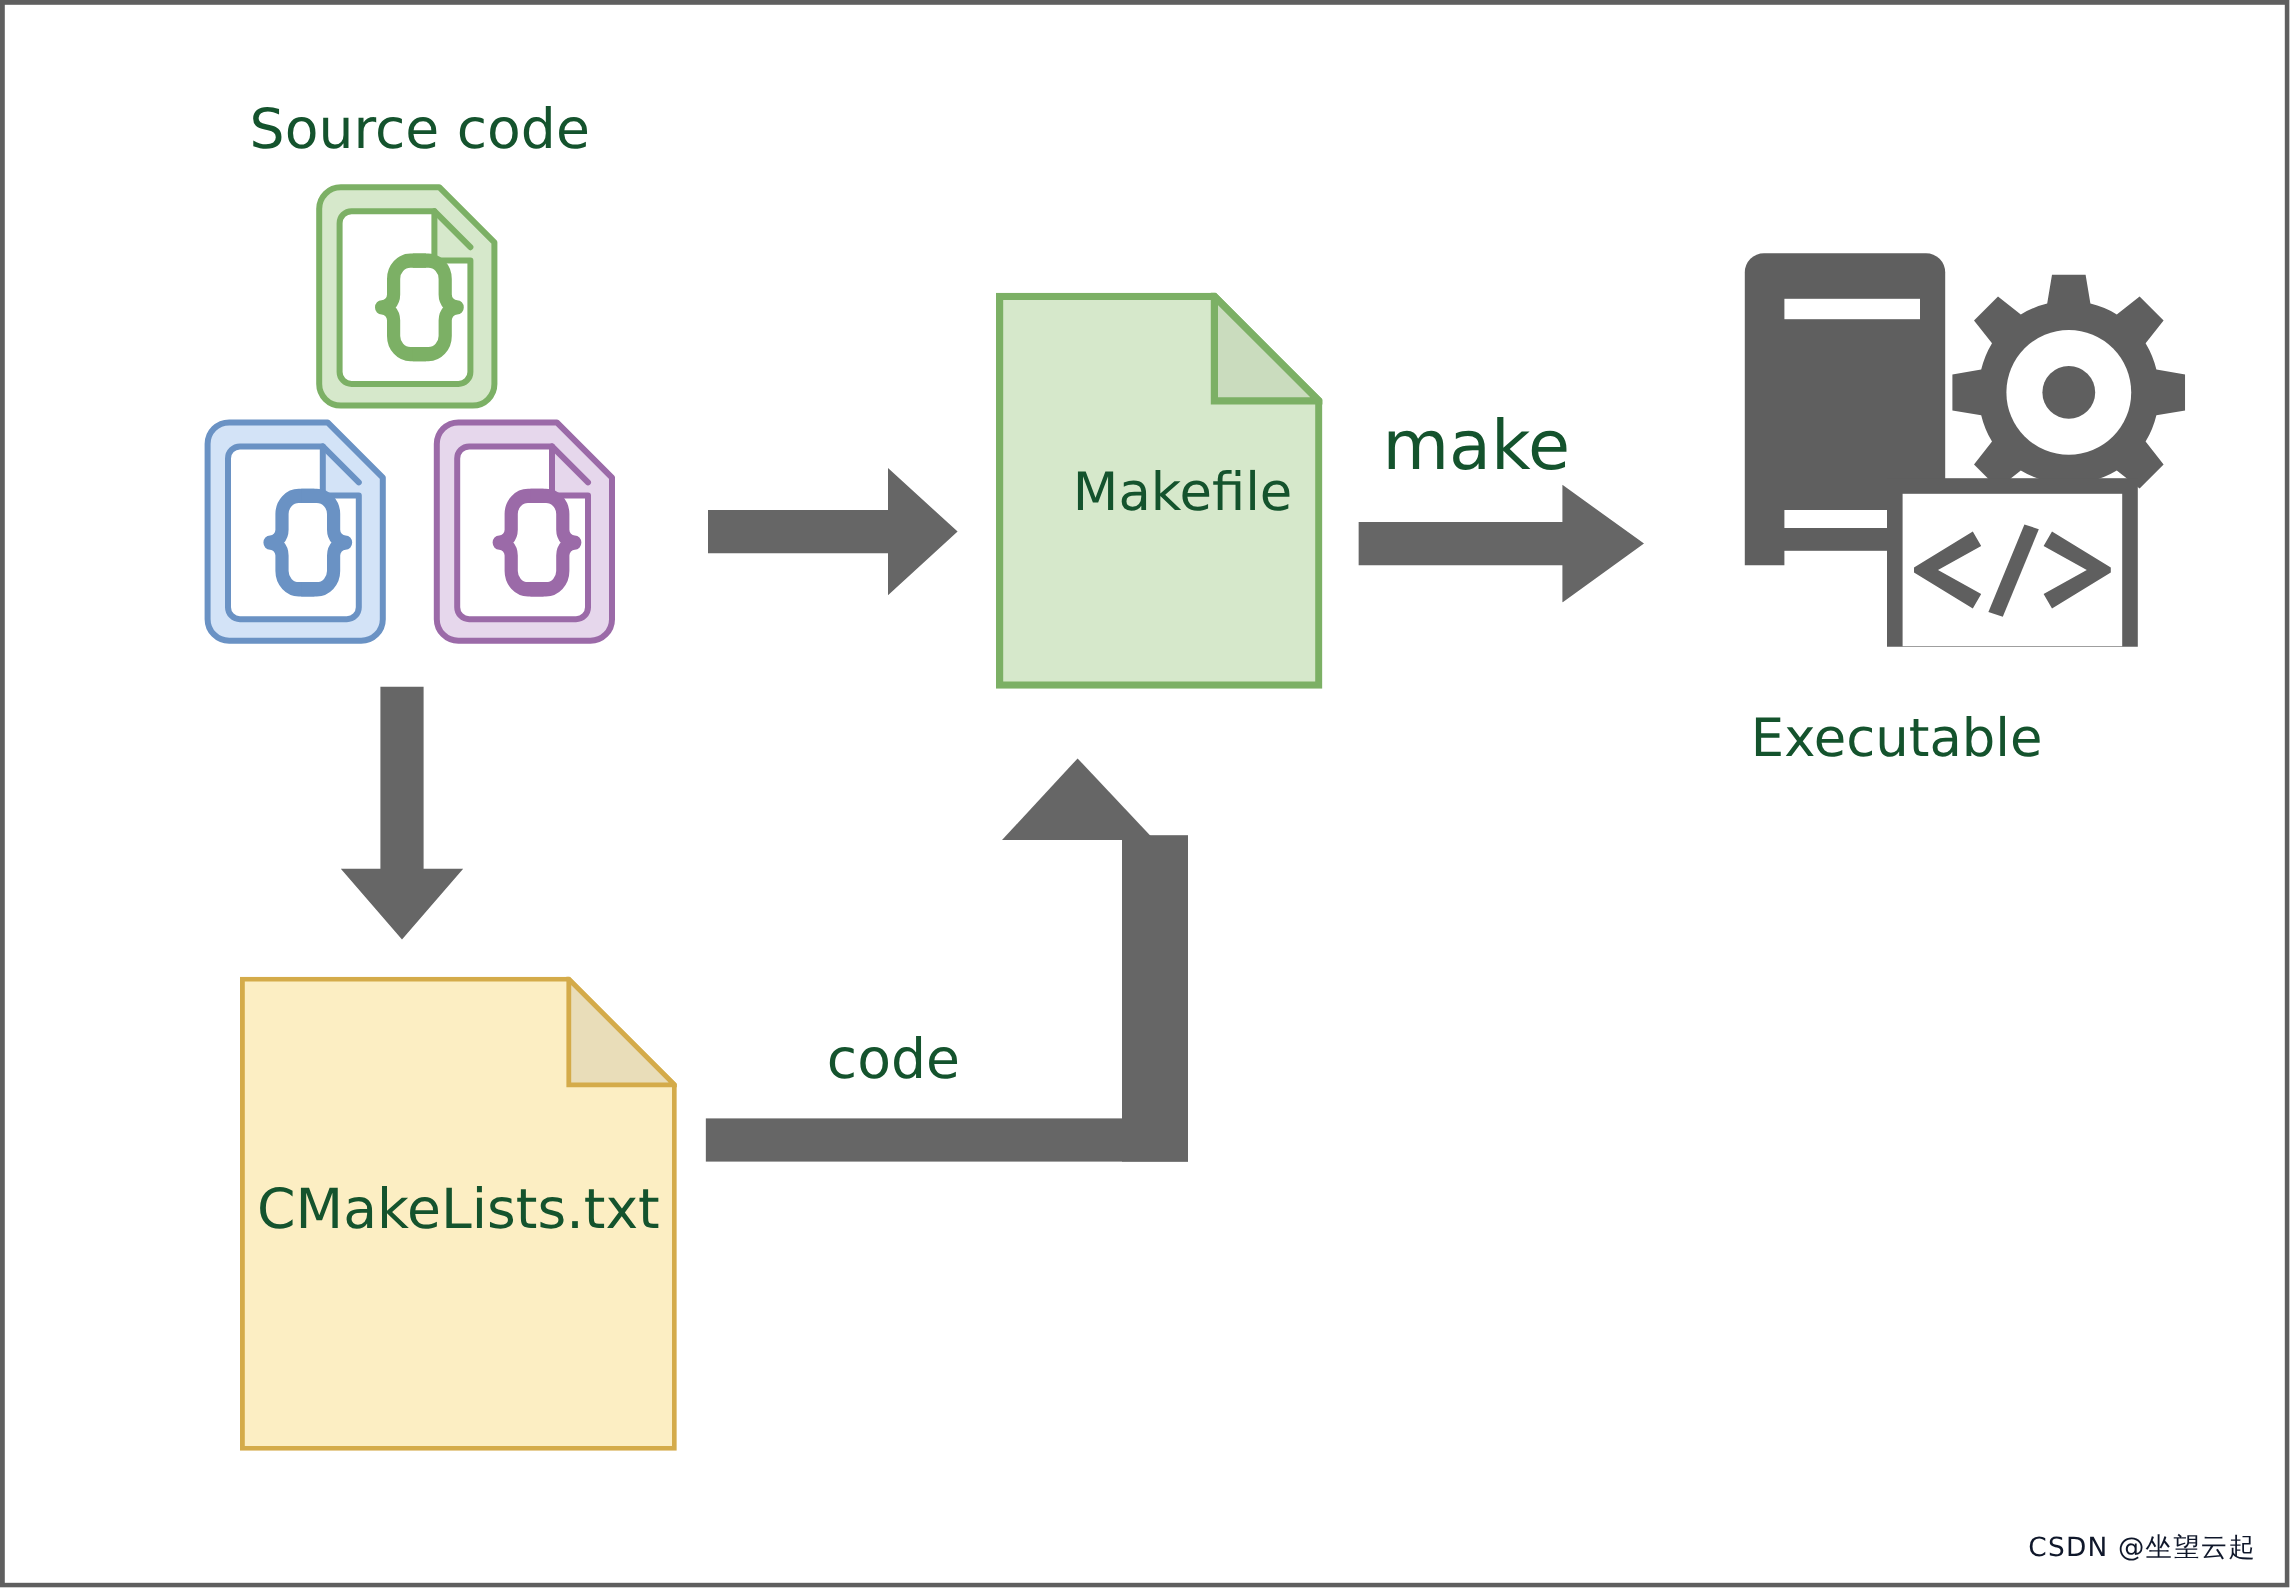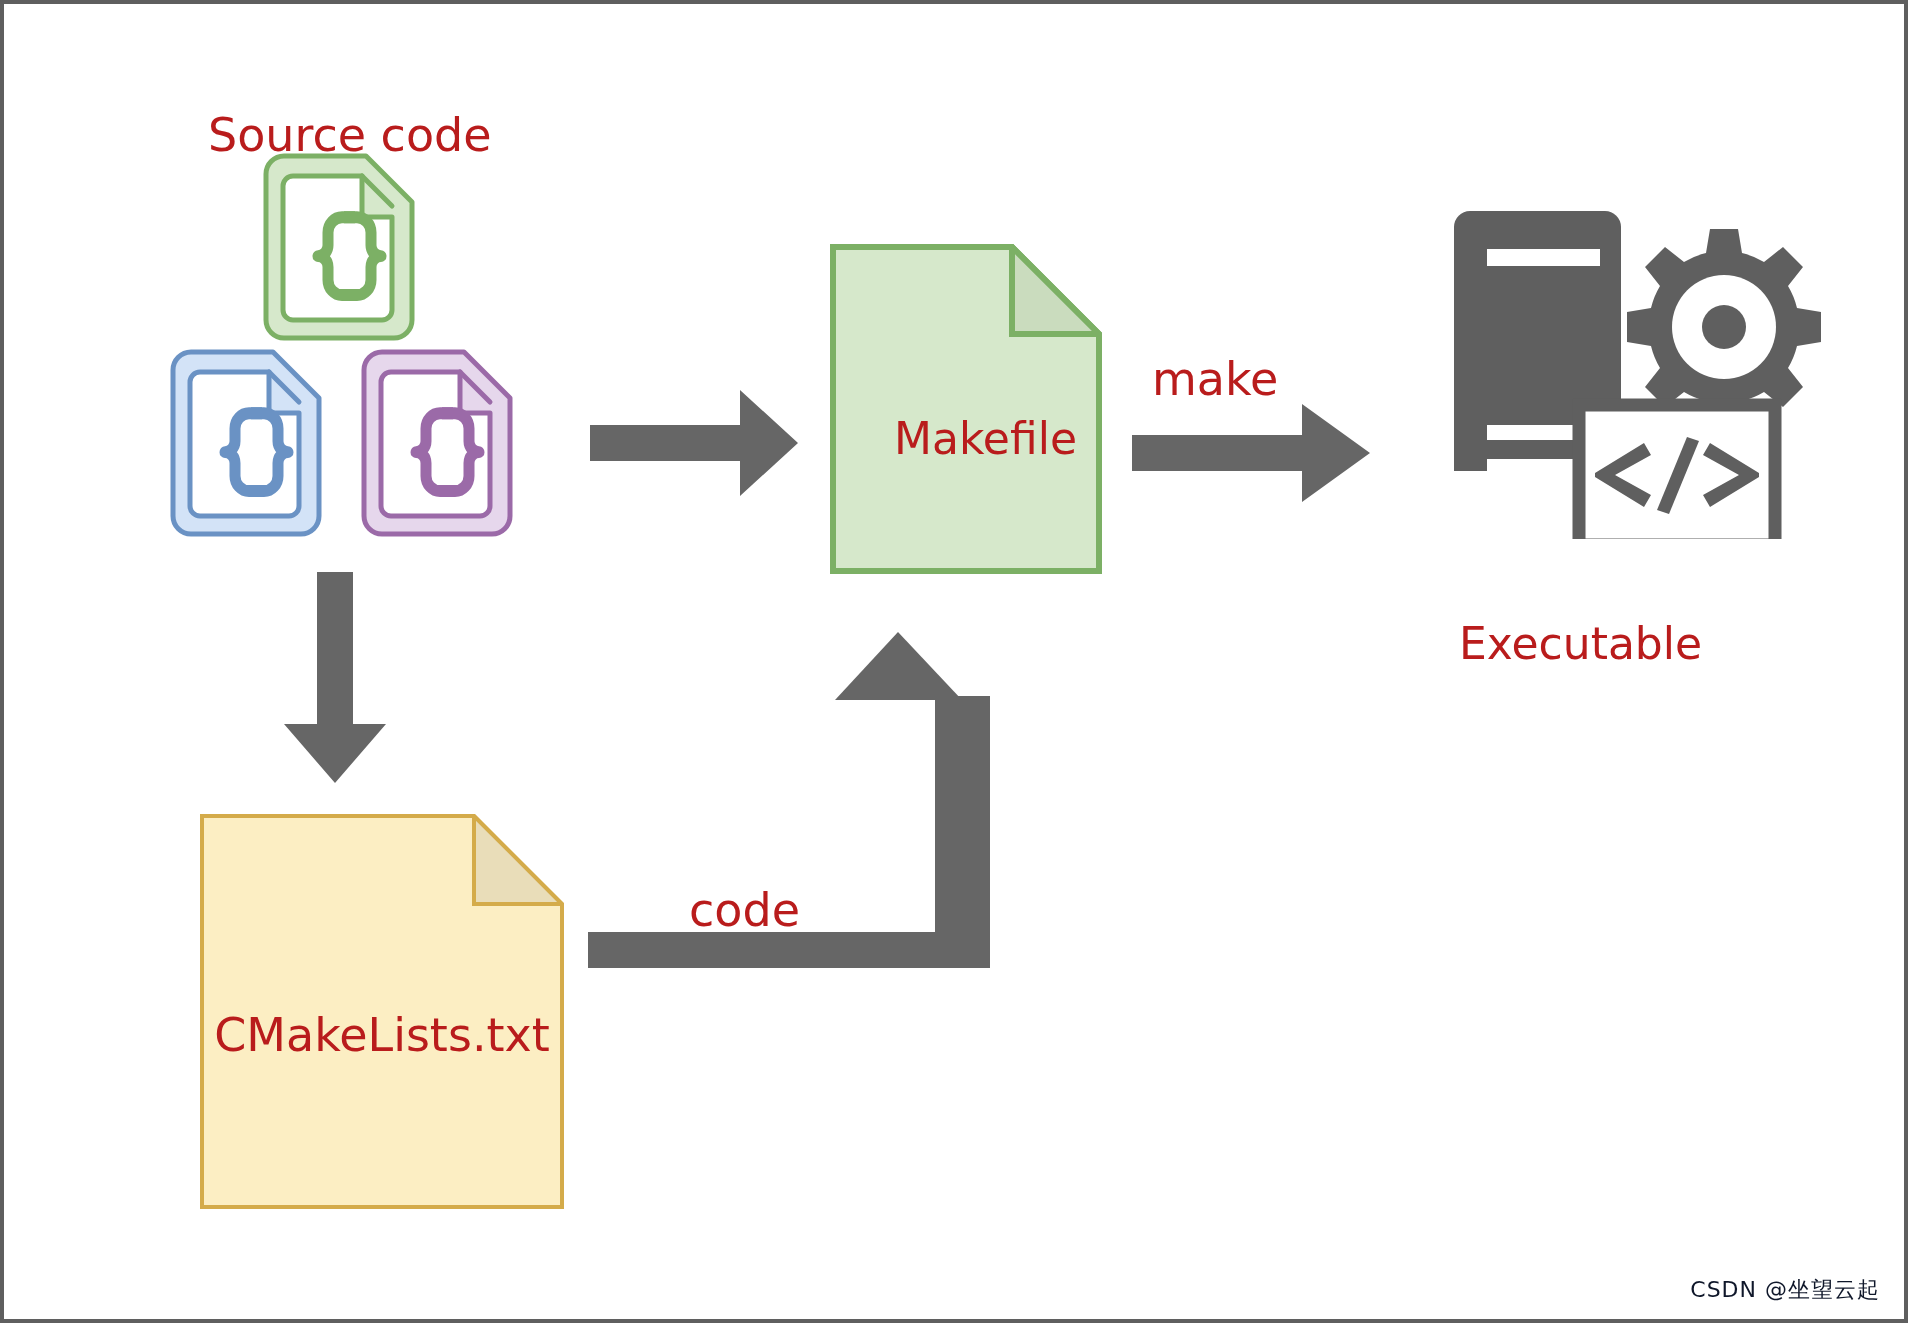--- a/index.html
+++ b/index.html
@@ -14,24 +14,23 @@
     background: #ffffff;
     box-sizing: border-box;
     border: 4px solid #5f5f5f;
     overflow: hidden;
     font-family: "DejaVu Sans", "Liberation Sans", sans-serif;
   }
   .abs { position: absolute; }
 
   
   .lbl {
-    color: #b91c1c;
+    color: #14532d;
     white-space: nowrap;
     line-height: 1;
-    margin-top: 28px;
   }
   #source-code-label {
     left: 204px; top: 80px;
     font-size: 46px;
   }
   #makefile-label {
     left: 826px; top: 385px;
     width: 272px;
     text-align: center;
     font-size: 44px;
@@ -40,22 +39,22 @@
     left: 196px; top: 980px;
     width: 364px;
     text-align: center;
     font-size: 46px;
   }
   #executable-label {
     left: 1455px; top: 590px;
     font-size: 44px;
   }
   #make-label {
-    left: 1148px; top: 324px;
-    font-size: 46px;
+    left: 1148px; top: 340px;
+    font-size: 57px;
   }
   #cmake-label {
     left: 685px; top: 855px;
     font-size: 46px;
   }
 
   
   .doc-box { box-sizing: border-box; }
   .doc-body {
     position: absolute;

